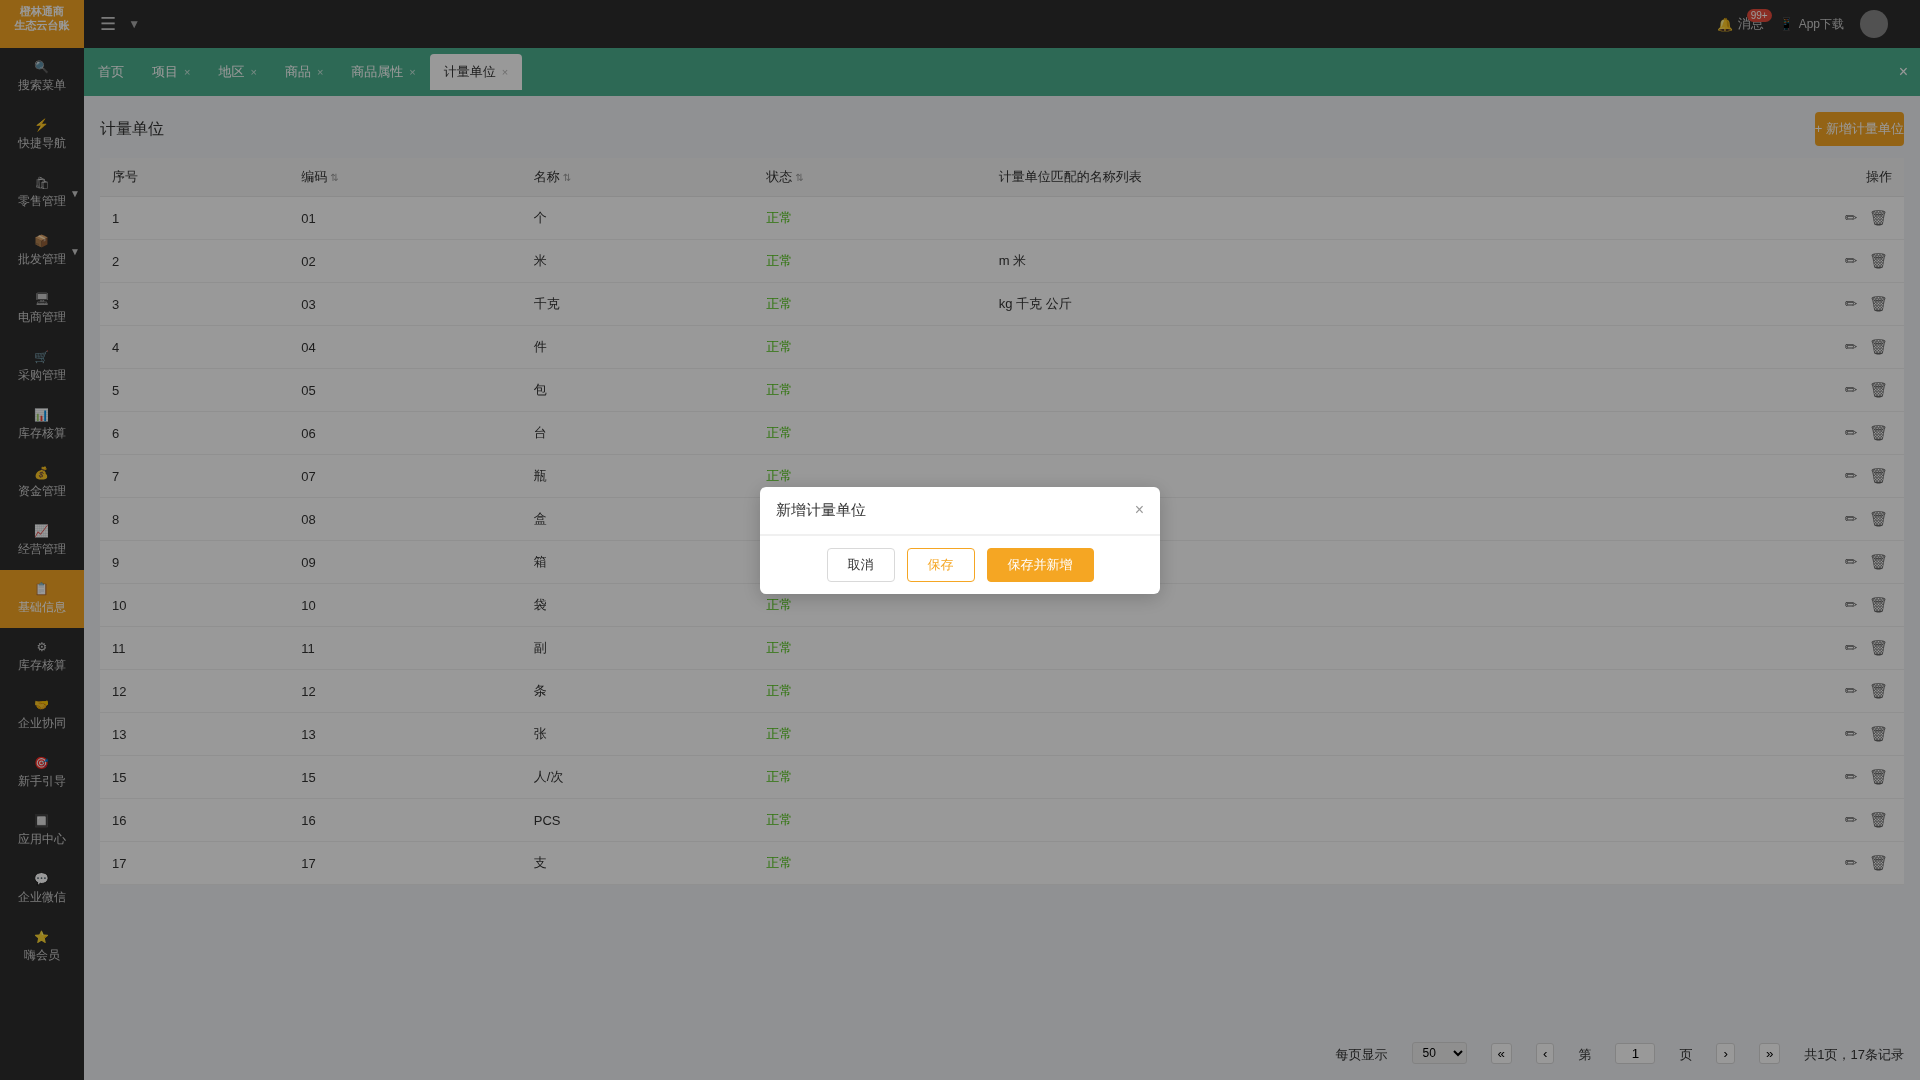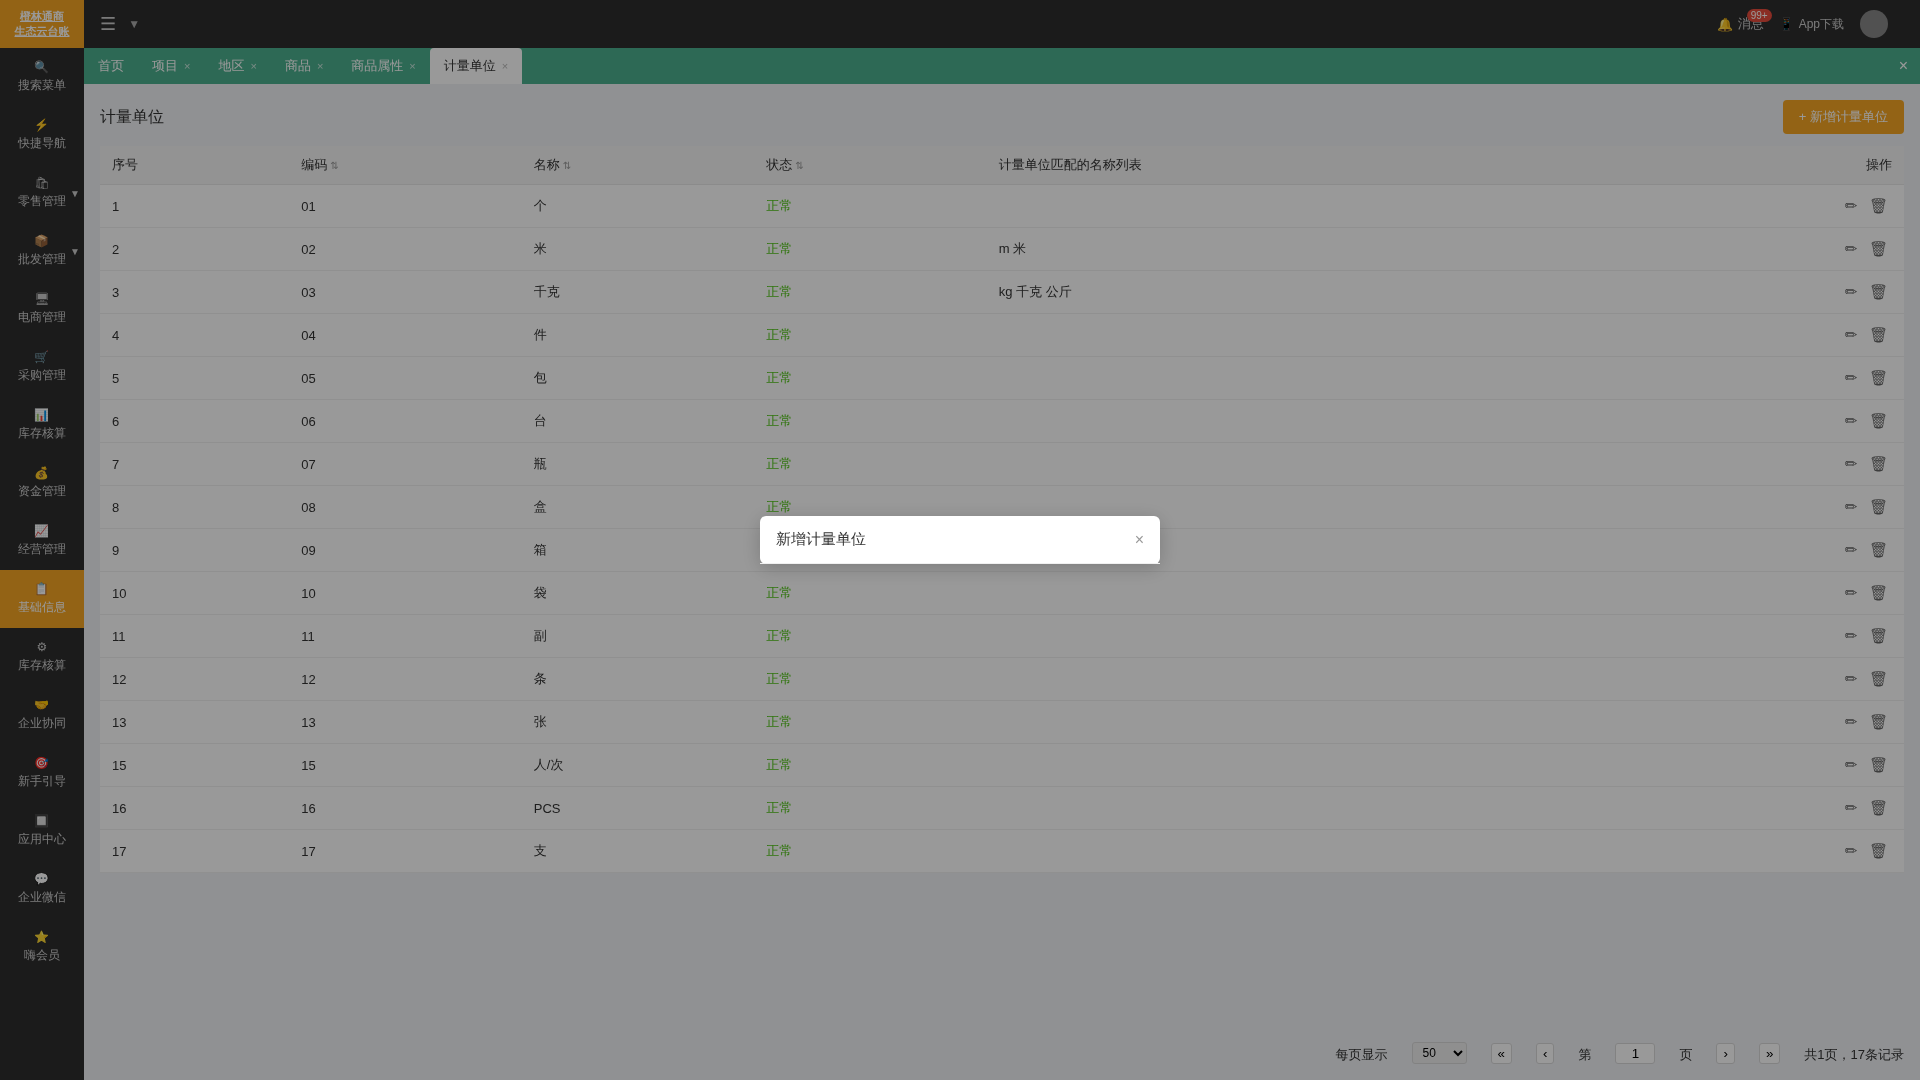--- a/index.html
+++ b/index.html
@@ -11,27 +11,26 @@
       background: #2d2d2d;
       height: 1080px;
       display: flex;
       flex-direction: column;
       flex-shrink: 0;
     }
     .sidebar-logo {
       background: #f5a623;
       height: 48px;
       display: flex;
-      align-items: flex-end;
+      align-items: flex-start;
       justify-content: center;
       color: white;
       font-size: 13px;
       font-weight: bold;
-      padding: 10px;
-      text-decoration: underline;
+      padding: 4px;
     }
     .sidebar-item {
       padding: 12px 4px;
       color: #ccc;
       font-size: 12px;
       text-align: center;
       cursor: pointer;
       display: flex;
       flex-direction: column;
       align-items: center;
@@ -111,21 +110,21 @@
       width: 28px;
       height: 28px;
       background: #888;
       border-radius: 50%;
       cursor: pointer;
     }
 
     
     .tabs-bar {
       background: #4caf8e;
-      height: 36px;
+      height: 48px;
       display: flex;
       align-items: center;
       padding: 0;
       flex-shrink: 0;
     }
     .tab {
       height: 36px;
       display: flex;
       align-items: center;
       padding: 0 14px;
@@ -171,21 +170,21 @@
     }
     .page-title {
       font-size: 16px;
       color: #333;
       font-weight: 500;
     }
     .add-btn {
       background: #f5a623;
       color: white;
       border: none;
-      padding: 8px 16px;
+      padding: 8px 0;
       border-radius: 4px;
       font-size: 13px;
       cursor: pointer;
     }
 
     
     .data-table {
       width: 100%;
       background: white;
       border-collapse: collapse;
@@ -698,14 +697,19 @@
     </div>
   </div>
 </div>
 
 <div class="modal-overlay">
   <div class="modal">
     <div class="modal-header">
       <span class="modal-title">新增计量单位</span>
       <button class="modal-close">×</button>
     </div>
+    <div class="modal-footer">
+      <button class="btn-cancel">取消</button>
+      <button class="btn-save">保存</button>
+      <button class="btn-save-new">保存并新增</button>
+    </div>
   </div>
 </div>
 
 </body></html>

